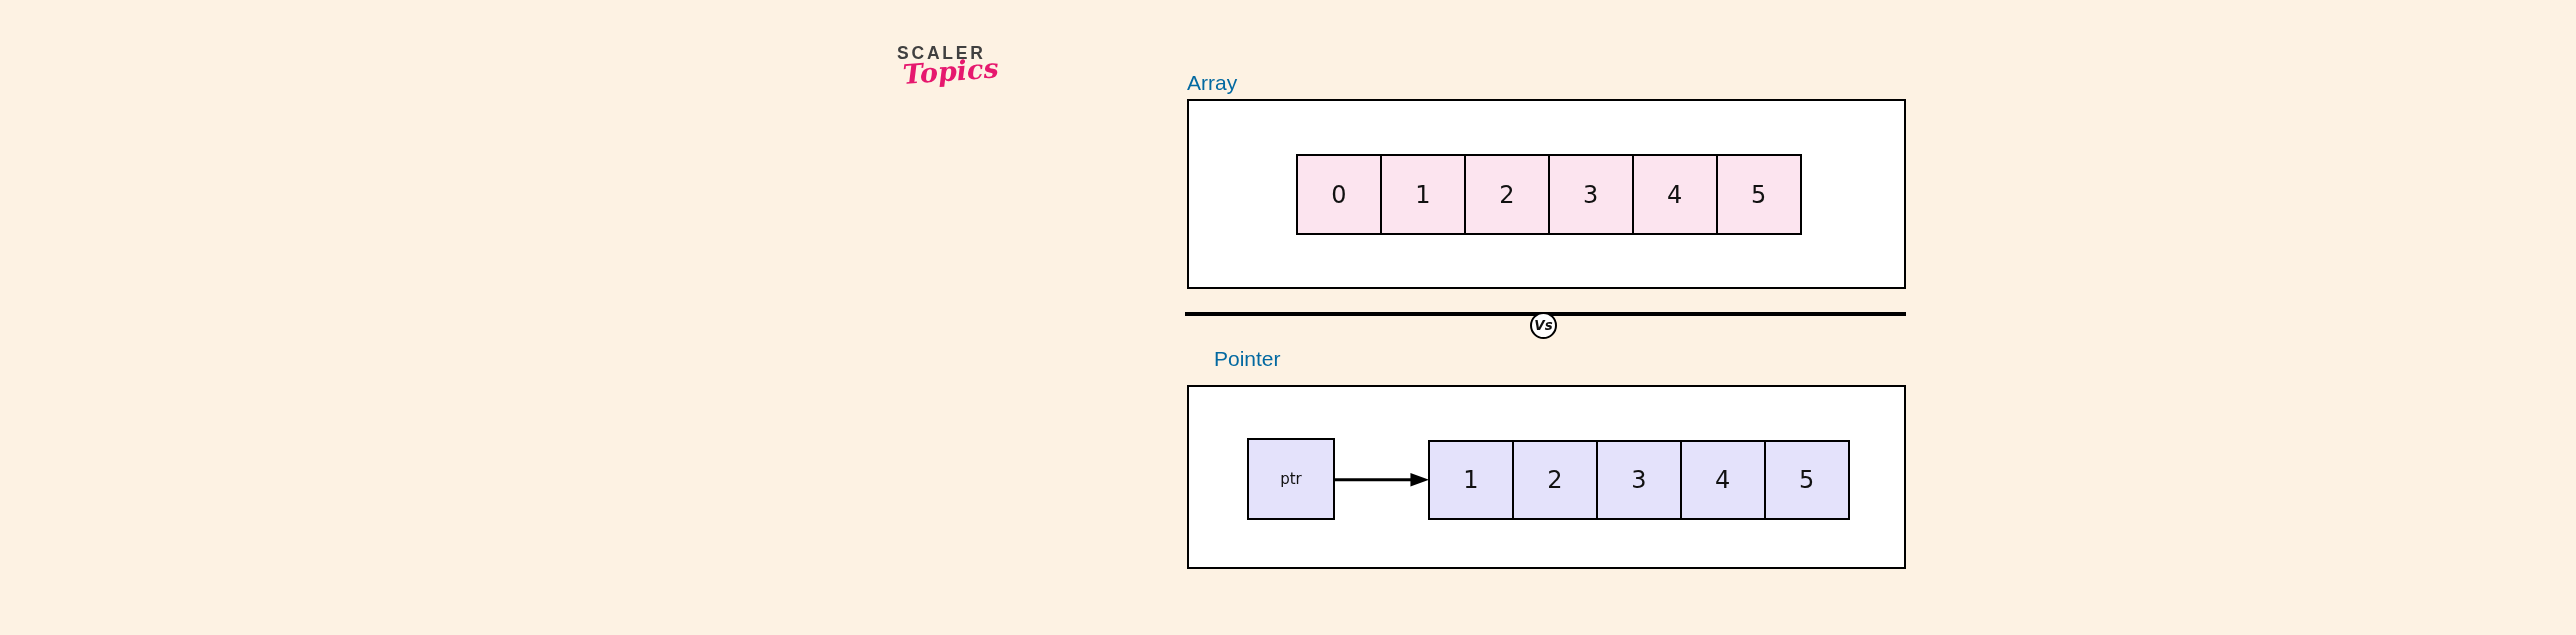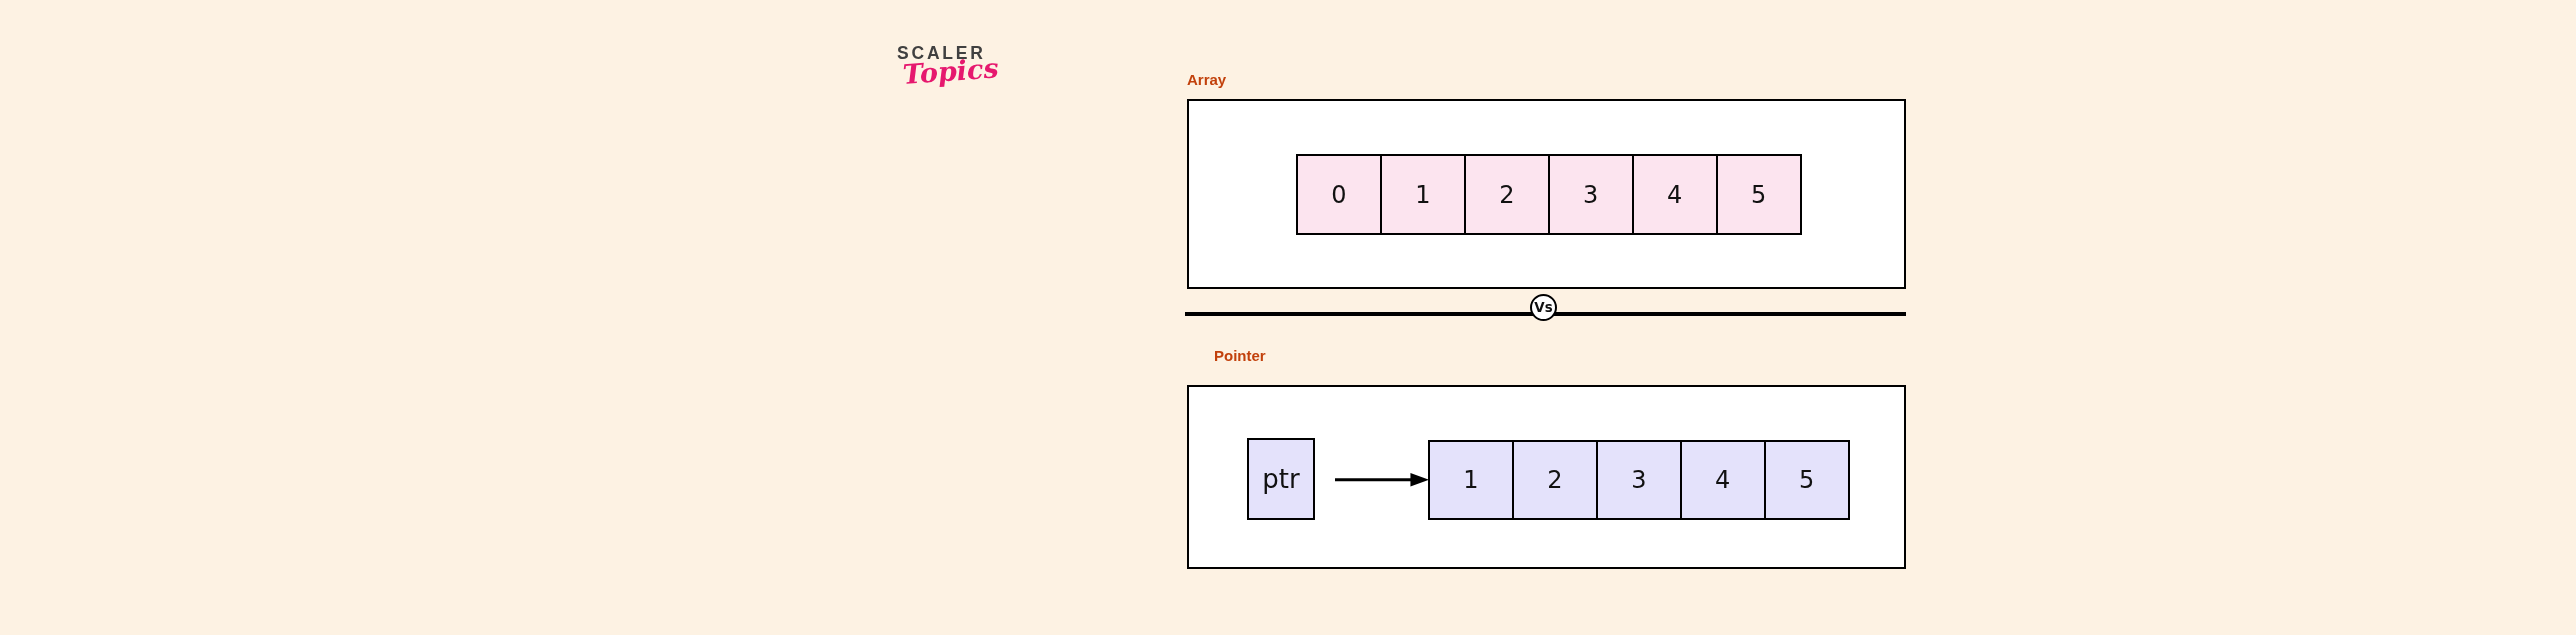--- a/index.html
+++ b/index.html
@@ -56,23 +56,23 @@
     line-height: 1;
     white-space: nowrap;
     transform: rotate(-4deg);
     transform-origin: left top;
   }
 
   
   .section-label {
     position: absolute;
     font-family: "Liberation Sans", sans-serif;
-    font-size: 15px;
-    font-weight: bold;
-    color: #c2410c;
+    font-size: 21px;
+    font-weight: normal;
+    color: #0369a1;
     line-height: 1;
     white-space: nowrap;
   }
   .label-array   { left: 1187px; top: 72px; }
   .label-pointer { left: 1214px; top: 348px; }
 
   
   .panel {
     position: absolute;
     background: #ffffff;
@@ -130,30 +130,30 @@
     width: 86px;
     height: 80px;
     background: #e4e2fb;
   }
 
   
   .ptr-box {
     position: absolute;
     left: 1247px;
     top: 438px;
-    width: 68px;
+    width: 88px;
     height: 82px;
     background: #e4e2fb;
     border: 2.6px solid #000000;
     box-sizing: border-box;
     display: flex;
     align-items: center;
     justify-content: center;
     font-family: "DejaVu Sans", sans-serif;
-    font-size: 26px;
+    font-size: 15px;
     color: #111111;
     line-height: 1;
   }
 
   
   .arrow {
     position: absolute;
     left: 1335px;
     top: 472px;
     width: 94px;
@@ -165,31 +165,32 @@
     position: absolute;
     left: 1185px;
     top: 312px;
     width: 721px;
     height: 4.1px;
     background: #000000;
   }
   .vs-circle {
     position: absolute;
     left: 1530px;
-    top: 294px;
+    top: 312px;
     width: 27px;
     height: 27px;
     border-radius: 50%;
     background: #ffffff;
     border: 2.1px solid #000000;
     box-sizing: border-box;
     display: flex;
     align-items: center;
     justify-content: center;
     font-family: "DejaVu Sans", sans-serif;
+    font-style: italic;
     font-weight: bold;
     font-size: 13.4px;
     color: #111111;
     line-height: 1;
   }
 </style>
 </head>
 <body>
 
 <div id="canvas">

